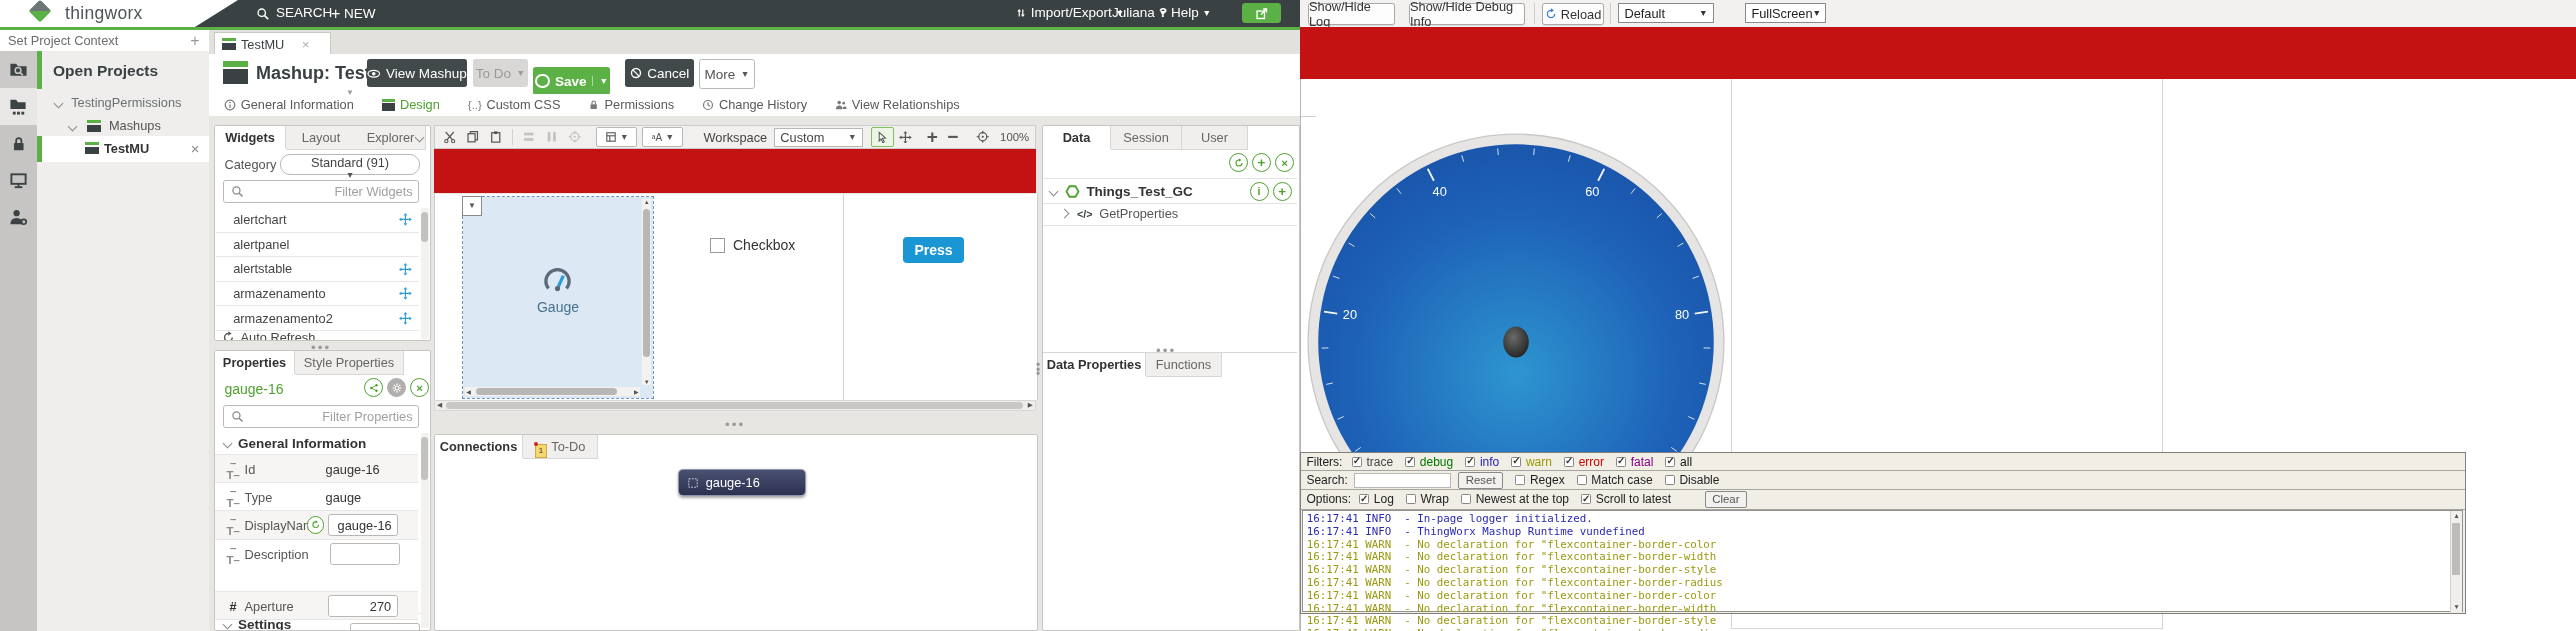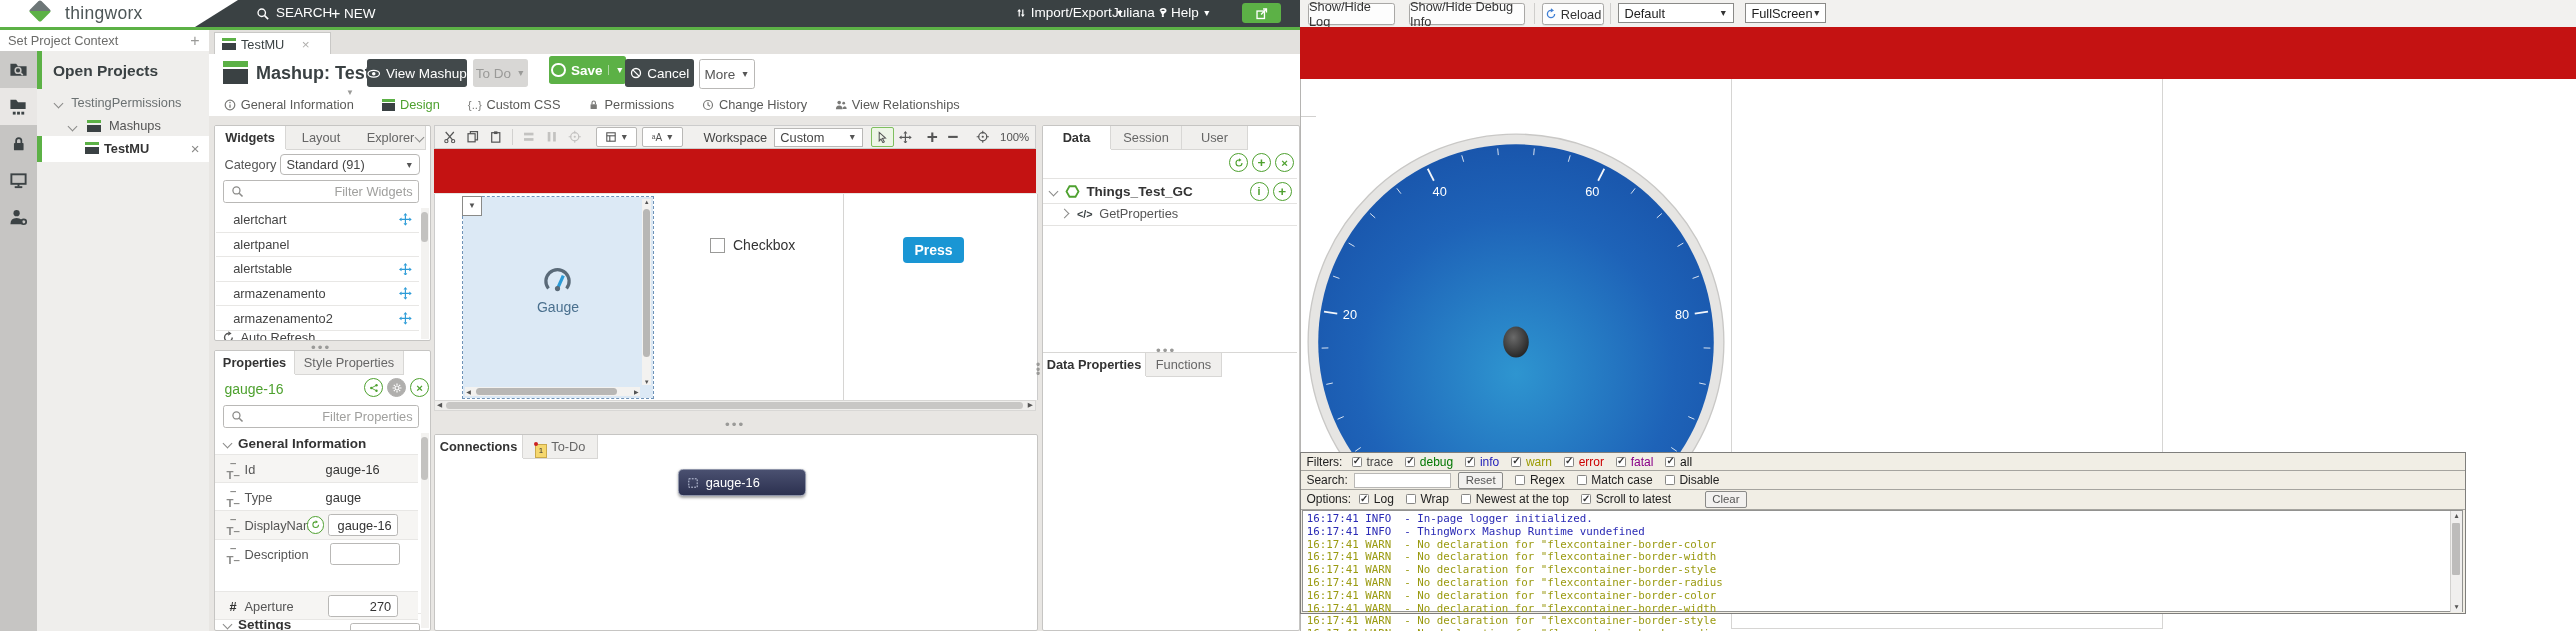--- a/index.html
+++ b/index.html
@@ -404,21 +404,21 @@
     <div class="btn btn-dark" style="left:158px;top:5.4px;width:100px;">
       <svg style="width:13.5px;height:13.5px;color:#fff" viewBox="0 0 20 20" width="13.5" height="13.5">
           <use href="#i-eye"></use>
         </svg>
         <span>View Mashup</span>
     </div>
     <div class="btn btn-gray" style="left:264px;top:5.4px;width:55px;">
       <span>To Do</span>
         <span class="caret">▼</span>
     </div>
-    <div class="btn btn-green" style="left:324px;top:2px;width:77px;margin-left:16px;">
+    <div class="btn btn-green" style="left:324px;top:13px;width:77px;">
       <span style="display:inline-block;width:10.8px;height:10.8px;border:2px solid #fff;border-radius:50%;"></span>
       <span>Save</span>
       <span style="border-left:0.7px solid rgba(255,255,255,.5);padding-left:6.7px;" class="caret">▼</span>
     </div>
     <div class="btn btn-dark" style="left:416px;top:5.4px;width:69px;">
       <svg style="width:12px;height:12px;color:#fff" viewBox="0 0 18 18" width="12" height="12">
           <use href="#i-ban"></use>
         </svg>
         <span>Cancel</span>
     </div>
@@ -466,21 +466,21 @@
   </div>
   <div class="p" style="left:346px;top:88px;color:#9a9a98;font-size:8px;">▼</div>
   <div class="p mainbg"></div>
 
   <div class="panel" style="left:214px;top:125px;width:215px;height:214px;">
     <div class="ptab active" style="left:0;width:70px;">Widgets</div>
     <div class="ptab" style="left:71px;width:70px;">Layout</div>
     <div class="ptab" style="left:141px;width:69px;">Explorer</div>
     <span class="p chev down" style="right:6.7px;top:8px;"></span>
     <span class="p" style="left:9.4px;top:31px;font-size:12.8px;color:#555;">Category</span>
-    <div class="selectbox" style="left:65px;top:28px;width:140px;height:21px;border-radius:4px;">
+    <div class="selectbox" style="left:65px;top:28px;width:140px;height:21px;border-radius:10px;flex-direction:column;">
       <span>Standard (91)</span>
         <span class="caret" style="color:#555;">▼</span>
     </div>
     <svg class="p" style="left:16px;top:59px;width:12.8px;height:12.8px;color:#8a8a88;z-index:2;" viewBox="0 0 19 19" width="12.8" height="12.8">
         <use href="#i-mag"></use>
       </svg>
     <input class="input" style="left: 8px; top: 54px; width: 196px; height: 23px; padding-left: 28px;" placeholder="Filter Widgets">
     <div class="p" style="left:0.7px;top:82px;width:203px;">
 
         <div class="wrow">
@@ -736,21 +736,21 @@
     <div class="rt-btn" style="left:8px;width:85px;">Show/Hide Log</div>
     <div class="rt-btn" style="left:109px;width:114px;">Show/Hide Debug Info</div>
     <div style="position:absolute;left:234px;top:2.7px;width:0.7px;height:21.5px;background:#cfcecc;"></div>
     <div class="rt-btn" style="left:242px;width:60px;">
       <svg style="width:12px;height:12px;color:#3f7fd4;" viewBox="0 0 18 18" width="12" height="12">
           <use href="#i-refresh"></use>
         </svg>
       <span>Reload</span>
     </div>
     <div style="position:absolute;left:310px;top:2.7px;width:0.7px;height:21.5px;background:#cfcecc;"></div>
-    <div class="rt-select" style="left:318px;width:116px;">
+    <div class="rt-select" style="left:318px;width:96px;">
       <span>Default</span>
         <span class="caret" style="color:#333;">▼</span>
     </div>
     <div class="rt-select" style="left:445px;width:81px;">
       <span>FullScreen</span>
         <span class="caret" style="color:#333;">▼</span>
     </div>
   </div>
 
   <div class="p rt-red" style="background: rgb(196, 18, 18);"></div>

